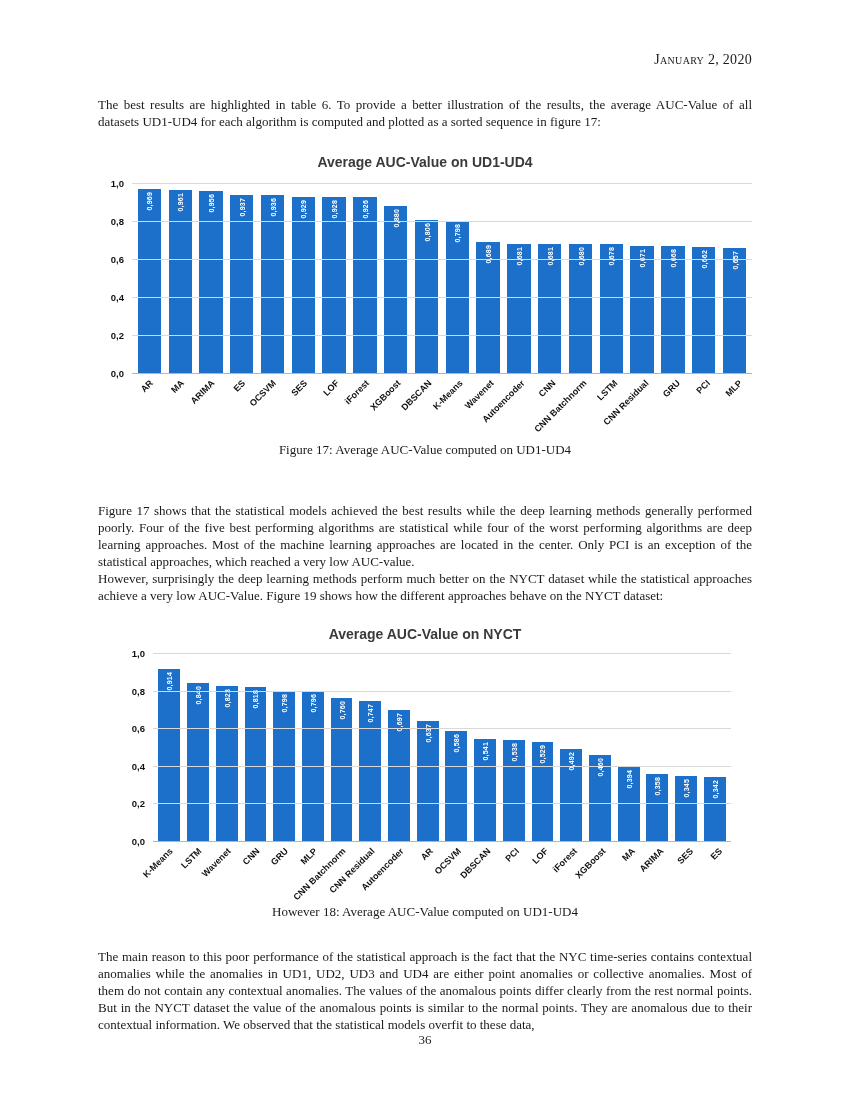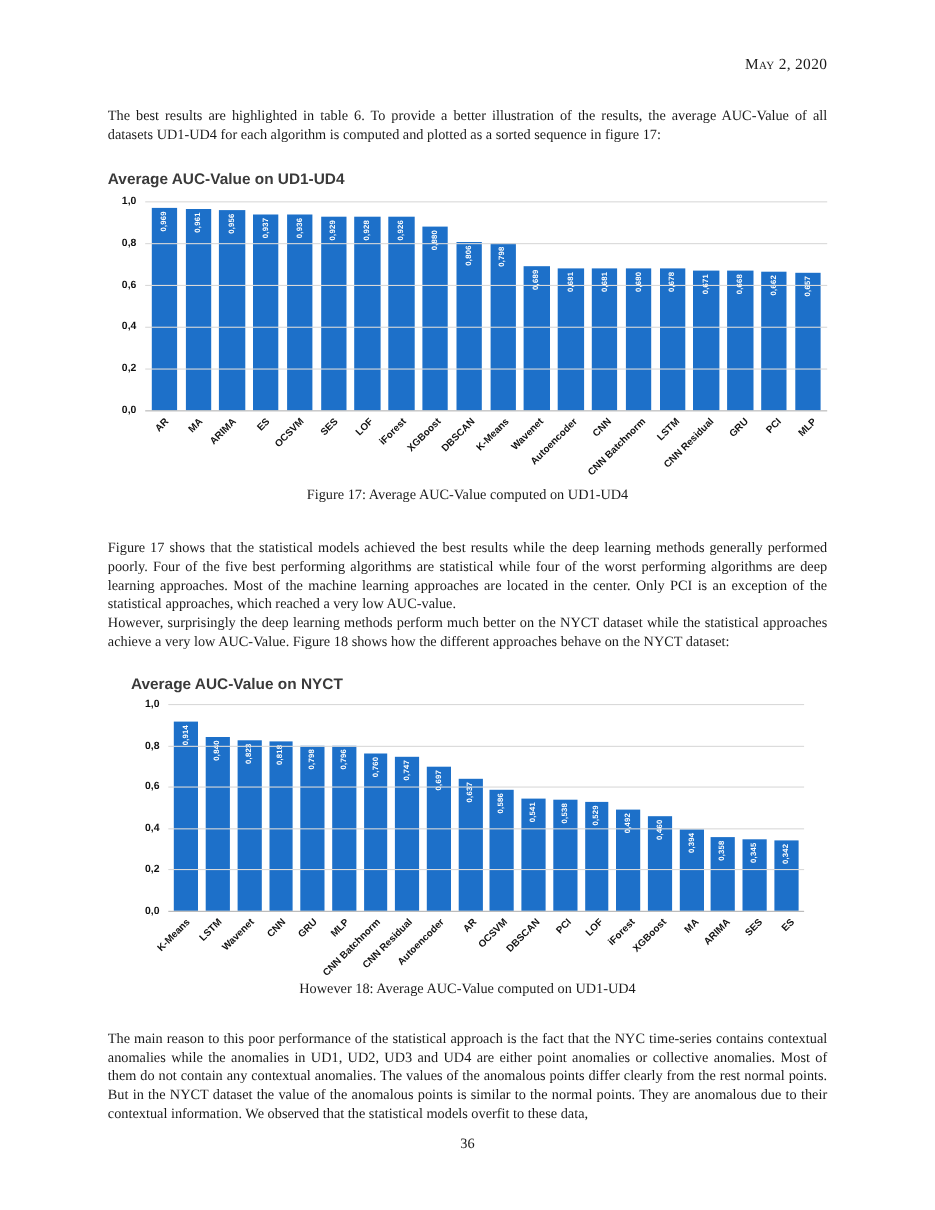--- a/index.html
+++ b/index.html
@@ -20,27 +20,28 @@
     letter-spacing: 0.3px;
   }
 
   .para {
     text-align: justify;
     font-size: 13px;
     line-height: 17px;
     margin: 0;
   }
   .p1 { margin-top: 28px; }
-  .p2 { margin-top: 31px; }
+  .p2 { margin-top: 44px; }
   .p3 { margin-top: 28px; }
 
   .figure-block { margin-top: 24px; }
   .figure-block.second { margin-top: 22px; width: 612px; margin-left: auto; margin-right: auto; }
 
   .chart-title {
+    text-align: center;
     font-family: "Liberation Sans", sans-serif;
     font-weight: bold;
     color: #3a3a3a;
   }
   .figure-block.first .chart-title { font-size: 14px; margin-bottom: 13px; }
   .figure-block.second .chart-title { font-size: 14px; margin-bottom: 11px; }
 
   .chart-area { display: flex; }
   .yticks {
     position: relative;
@@ -120,21 +121,21 @@
     bottom: 52px;
     text-align: center;
     font-size: 13px;
   }
 </style>
 </head>
 <body>
 
 <div class="page">
 
-  <div class="date-line">May 2, 2020</div>
+  <div class="date-line">January 2, 2020</div>
 
   <p class="para p1">The best results are highlighted in table 6. To provide a better illustration of the results, the average AUC-Value of all datasets UD1-UD4 for each algorithm is computed and plotted as a sorted sequence in figure 17:</p>
 
   <div class="figure-block first">
     <div class="chart-title">Average AUC-Value on UD1-UD4</div>
     <div class="chart-area">
       <div class="yticks">
           <div class="ytick" style="top: 0%;">1,0</div>
           <div class="ytick" style="top: 20%;">0,8</div>
           <div class="ytick" style="top: 40%;">0,6</div>
@@ -315,21 +316,21 @@
               <span class="xlabel">MLP</span>
             </div>
           </div>
       </div>
     </div>
     <div class="fig-caption">Figure 17: Average AUC-Value computed on UD1-UD4</div>
   </div>
 
   <div class="p2">
     <p class="para">Figure 17 shows that the statistical models achieved the best results while the deep learning methods generally performed poorly. Four of the five best performing algorithms are statistical while four of the worst performing algorithms are deep learning approaches. Most of the machine learning approaches are located in the center. Only PCI is an exception of the statistical approaches, which reached a very low AUC-value.</p>
-    <p class="para">However, surprisingly the deep learning methods perform much better on the NYCT dataset while the statistical approaches achieve a very low AUC-Value. Figure 18 shows how the different approaches behave on the NYCT dataset:</p>
+    <p class="para">However, surprisingly the deep learning methods perform much better on the NYCT dataset while the statistical approaches achieve a very low AUC-Value. Figure 19 shows how the different approaches behave on the NYCT dataset:</p>
   </div>
 
   <div class="figure-block second">
     <div class="chart-title">Average AUC-Value on NYCT</div>
     <div class="chart-area">
       <div class="yticks">
           <div class="ytick" style="top: 0%;">1,0</div>
           <div class="ytick" style="top: 20%;">0,8</div>
           <div class="ytick" style="top: 40%;">0,6</div>
           <div class="ytick" style="top: 60%;">0,4</div>

